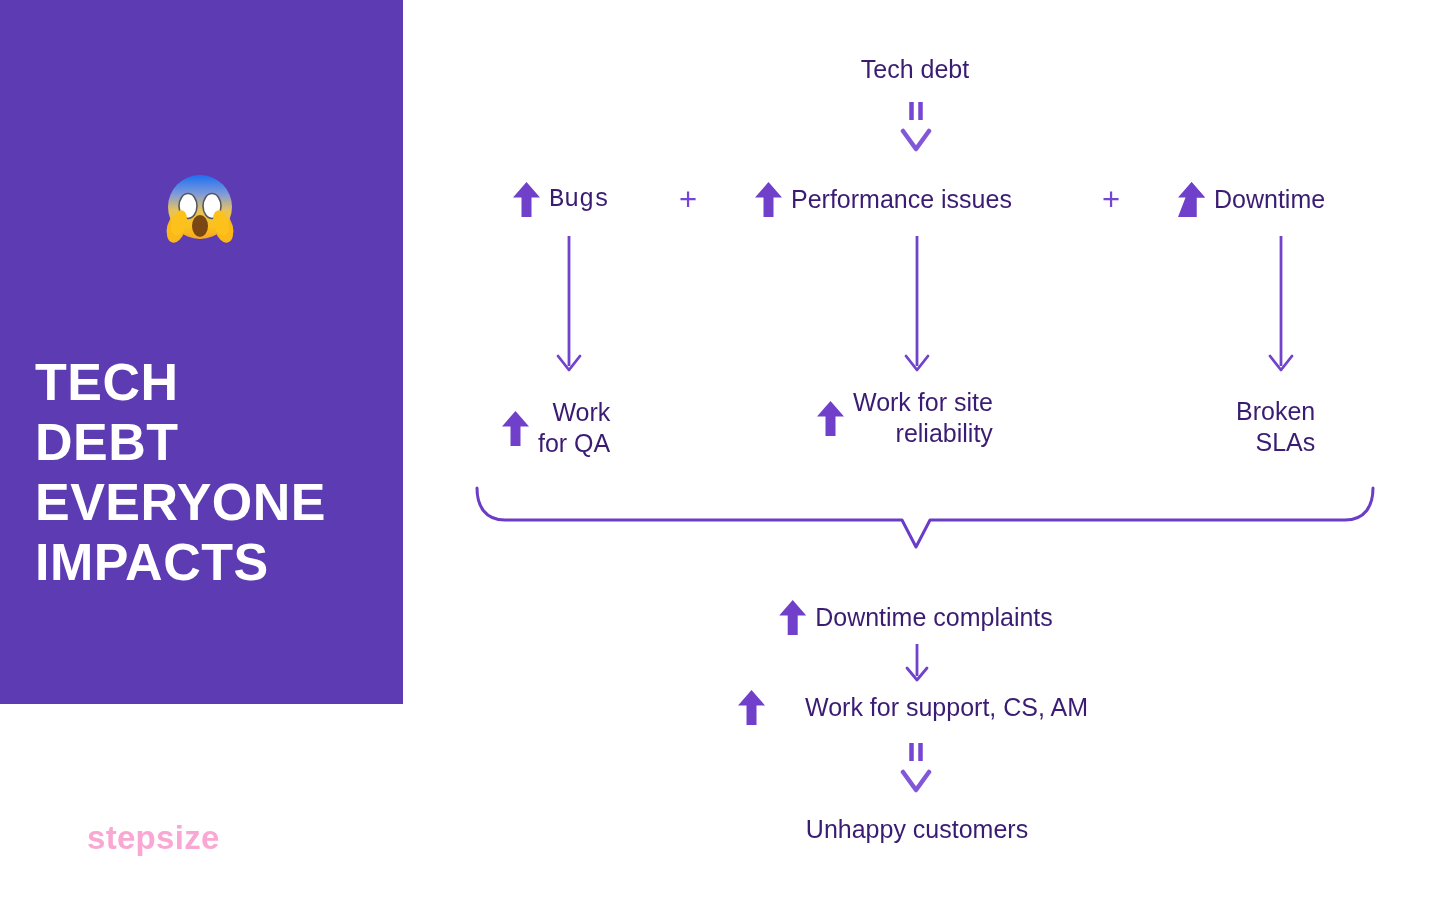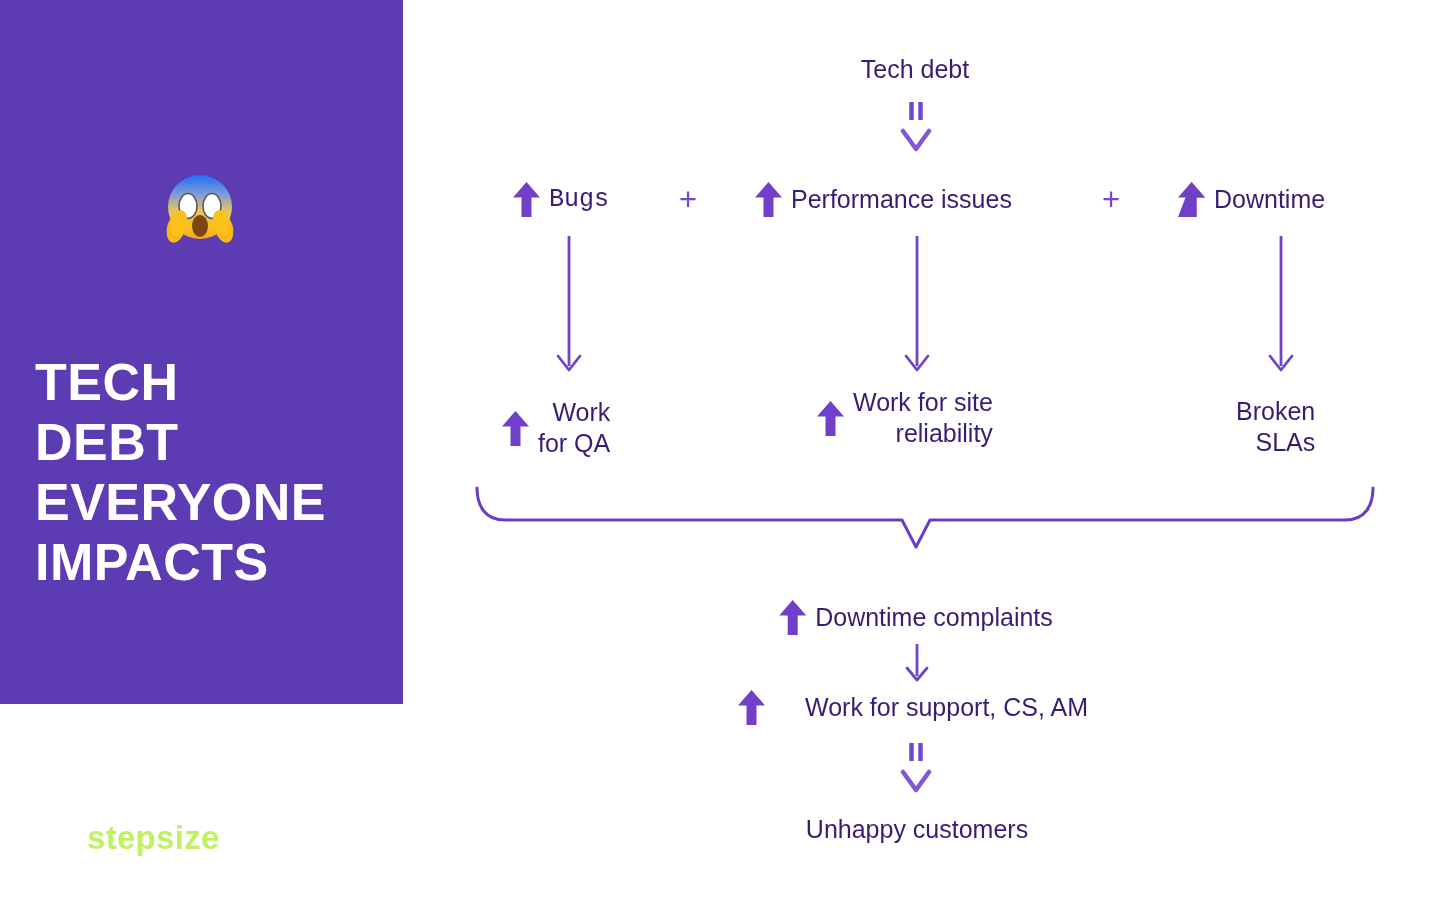--- a/index.html
+++ b/index.html
@@ -16,21 +16,21 @@
   .emoji { position:absolute; left:163px; top:171px; width:74px; height:74px; }
   .title {
     position:absolute; left:35px; top:352px; margin:0;
     color:#ffffff; font-size:52px; line-height:60px; font-weight:800;
     letter-spacing:0.5px;
   }
   .title span { display:block; }
   .brand { position:absolute; left:45px; top:812px; display:flex; align-items:center; }
   .brand-icon { display:block; width:36px; height:52px; }
   .brand-name {
-    color:#bef264; font-size:33px; font-weight:700; letter-spacing:0.3px;
+    color:#f9a8d4; font-size:33px; font-weight:700; letter-spacing:0.3px;
     margin-left:6px; line-height:52px;text-align:right;
   }
   
   .canvas { position:absolute; left:403px; top:0; width:1037px; height:900px;text-align:right; }
   .node {
     position:absolute; display:flex; align-items:center; gap:9px;
     color:#3a1c72; font-size:25px; font-weight:500; white-space:nowrap;
     line-height:31px;
   }
   .center { transform:translateX(-50%); }

